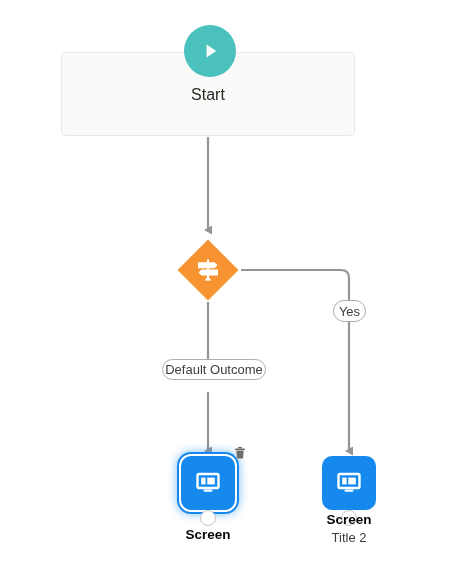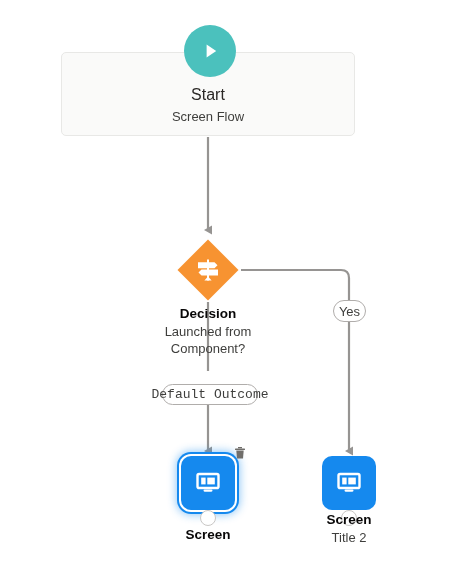--- a/index.html
+++ b/index.html
@@ -125,24 +125,23 @@
     font-size: 13px;
     color: #3e3e3c;
     display: flex;
     align-items: center;
     justify-content: center;
     box-sizing: border-box;
     white-space: nowrap;
   }
   .pill-default {
     left: 162px;
-    top: 384px;
-    width: 96px;
+    top: 359px;
+    width: 104px;
     height: 21px;
-    font-family: Liberation Mono, monospace;
   }
   .pill-yes {
     left: 333px;
     top: 300px;
     width: 33px;
     height: 22px;
     border-radius: 11px;
   }
 
   
@@ -227,42 +226,36 @@
   <div class="start-box"></div>
 
   <div class="start-play">
     <svg width="24" height="24" viewBox="0 0 24 24" aria-hidden="true">
       <path d="M8.6,5.4 L18.2,12 L8.6,18.6 Z" fill="#ffffff"></path>
     </svg>
   </div>
 
   <div class="start-labels">
     <div class="start-title">Start</div>
-    <div class="start-sub">Screen Flow</div>
   </div>
 
   <div class="decision-wrap">
     <svg class="diamond-shape" viewBox="0 0 64 64">
       <path d="M32,1.5 L62.5,32 L32,62.5 L1.5,32 Z" fill="#f79331"></path>
     </svg>
     <div class="decision-icon">
       <svg width="30" height="30" viewBox="0 0 30 30" aria-hidden="true">
         <rect x="14" y="4.5" width="2" height="21" fill="#ffffff"></rect>
         <path d="M5,7.2 L21.5,7.2 L24.5,10.2 L21.5,13.2 L5,13.2 Z" fill="#ffffff"></path>
         <path d="M25,14.6 L8.5,14.6 L5.5,17.6 L8.5,20.6 L25,20.6 Z" fill="#ffffff"></path>
         <path d="M15,21.6 L18.6,25.6 L11.4,25.6 Z" fill="#ffffff"></path>
       </svg>
     </div>
   </div>
 
-  <div class="decision-labels">
-    <div class="decision-title">Decision</div>
-    <div class="decision-sub">Launched from</div>
-    <div class="decision-sub">Component?</div>
-  </div>
 
   <div class="pill pill-default">Default Outcome</div>
 
   <div class="pill pill-yes">Yes</div>
 
   <div class="node node-selected" style="left:181px; top:456px;">
     <div class="node-tile">
       <svg width="30" height="30" viewBox="0 0 30 30" aria-hidden="true">
         <rect x="4.5" y="6" width="21" height="14" rx="1.6" fill="none" stroke="#ffffff" stroke-width="2.4"></rect>
         <rect x="8.2" y="9.6" width="4.4" height="6.8" fill="#ffffff"></rect>

